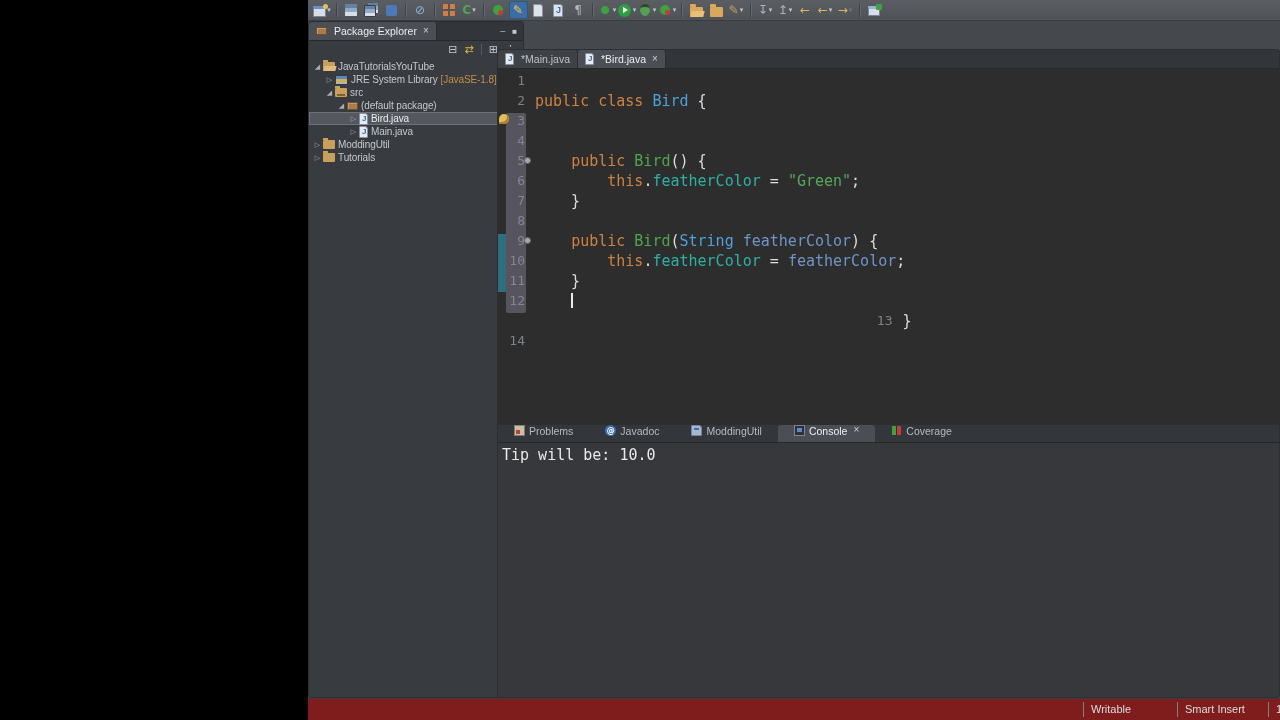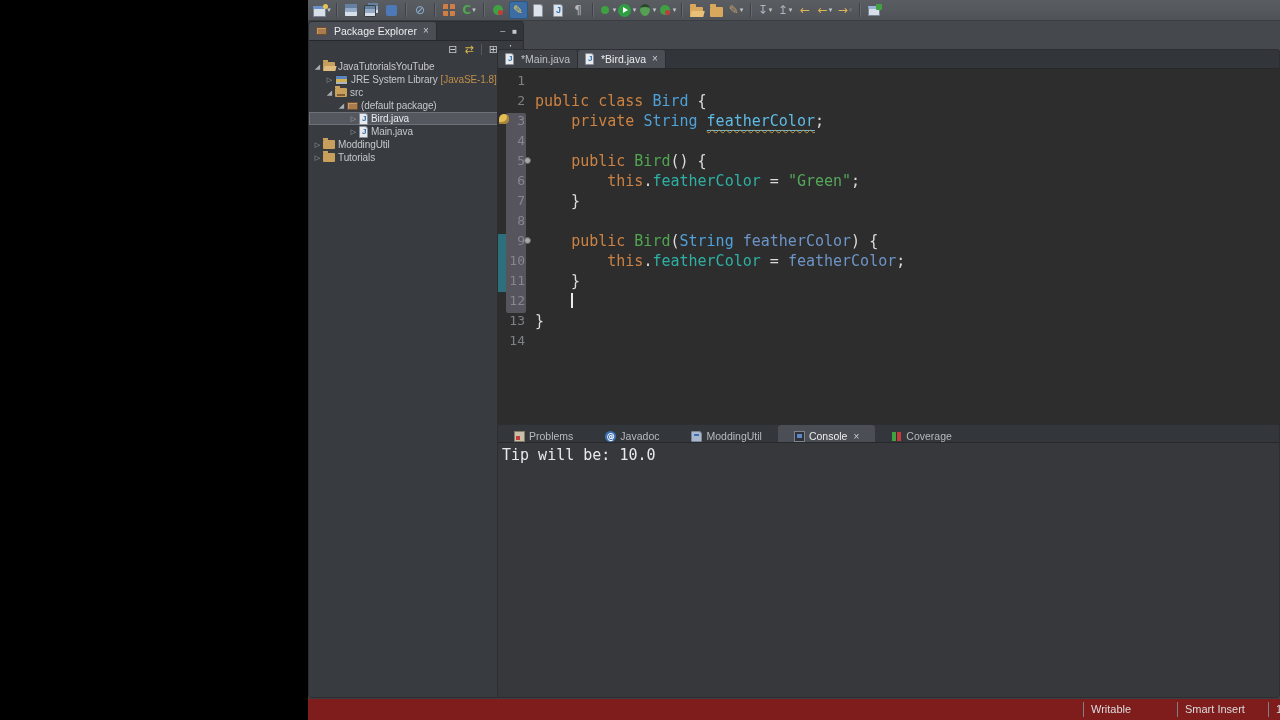--- a/index.html
+++ b/index.html
@@ -85,21 +85,21 @@
   .ctext{padding-left:10px;color:#DCDCDC;}
   .fdecl{border-bottom:1px solid #5FBBE5;text-decoration:underline wavy #C49A3F;text-underline-offset:3px;text-decoration-thickness:1px;}
   #range-bar{position:absolute;left:8px;top:44px;width:20px;height:200px;background:rgba(148,142,162,.40);border-radius:2px;z-index:3;}
   #diff-bar{position:absolute;left:0;top:165px;width:8px;height:58px;background:#2E6F7E;z-index:2;}
   #warn-marker{position:absolute;left:1px;top:45px;width:10px;height:10px;z-index:4;background:#E3BE55;border-radius:50% 50% 50% 15%;box-shadow:inset -2px -2px 0 #A8833A;}
   .mdot{position:absolute;left:26px;width:7px;height:7px;border-radius:50%;background:#A7A7AB;border:1px solid #63666B;z-index:4;}
   #caret{position:absolute;left:73px;top:224px;width:2px;height:15px;background:#EAEAEA;z-index:4;}
 
   
   #console-tabs{height:18px;display:flex;align-items:stretch;background:#33363B;border-bottom:1px solid #26282C;}
-  .ctab{display:flex;align-items:flex-end;gap:4px;padding:0 16px;font-size:10.5px;color:#B7BABD;border-radius:3px 3px 0 0;}
+  .ctab{display:flex;align-items:flex-start;gap:4px;padding:0 16px;font-size:10.5px;color:#B7BABD;border-radius:3px 3px 0 0;}
   .ctab.active{background:#4B4F55;color:#EBEDEF;}
   .ci{width:11px;height:11px;position:relative;display:inline-block;flex:none;}
   .c-problems{background:#C8BFA8;border:1px solid #857D6C;}
   .c-problems::after{content:"";position:absolute;left:1px;bottom:1px;width:4px;height:4px;background:#C43B3B;}
   .c-javadoc{border-radius:50%;background:#3D6FB4;}
   .c-javadoc::after{content:"@";position:absolute;left:0;top:0;width:11px;text-align:center;font:bold 8px/11px "DejaVu Sans",sans-serif;color:#fff;}
   .c-decl{background:#A8B8CC;border-radius:1px 3px 1px 1px;border:1px solid #7A8494;}
   .c-decl::after{content:"";position:absolute;left:2px;top:2px;right:2px;height:2px;background:#3D6FB4;}
   .c-console{background:#2E3238;border:1px solid #7E848C;}
   .c-console::after{content:"";position:absolute;left:2px;top:2px;right:2px;height:4px;background:#5C88C8;}
@@ -296,31 +296,31 @@
     <div id="editor-content">
       <div id="range-bar"></div>
       <div id="diff-bar"></div>
       <div id="warn-marker"></div>
       <div class="mdot" style="top:88px"></div>
       <div class="mdot" style="top:168px"></div>
       <div id="caret"></div>
       <div>
           <span class="cline" style="display: flex;"><span class="lnum">1</span><span class="ctext"></span></span>
           <span class="cline" style="display: flex;"><span class="lnum">2</span><span class="ctext"><span style="color: rgb(204, 130, 66);">public class </span><span style="color: rgb(78, 161, 217);">Bird</span><span style="color: rgb(220, 220, 220);"> {</span></span></span>
-          <span class="cline" style="display: flex;"><span class="lnum">3</span><span class="ctext"><span style="color: rgb(220, 220, 220);">    </span><span style="color: rgb(204, 130, 66);">private </span><span style="color: rgb(78, 161, 217);">String </span><span class="fdecl" style="color: rgb(95, 187, 229);">featherColor</span><span style="color: rgb(220, 220, 220);">;</span></span></span>
+          <span class="cline" style="display: flex;"><span class="lnum">3</span></span>
           <span class="cline" style="display: flex;"><span class="lnum">4</span><span class="ctext"></span></span>
           <span class="cline" style="display: flex;"><span class="lnum">5</span><span class="ctext"><span style="color: rgb(220, 220, 220);">    </span><span style="color: rgb(204, 130, 66);">public </span><span style="color: rgb(79, 167, 79);">Bird</span><span style="color: rgb(220, 220, 220);">() {</span></span></span>
           <span class="cline" style="display: flex;"><span class="lnum">6</span><span class="ctext"><span style="color: rgb(220, 220, 220);">        </span><span style="color: rgb(204, 130, 66);">this</span><span style="color: rgb(220, 220, 220);">.</span><span style="color: rgb(45, 177, 164);">featherColor</span><span style="color: rgb(220, 220, 220);"> = </span><span style="color: rgb(85, 168, 90);">"Green"</span><span style="color: rgb(220, 220, 220);">;</span></span></span>
           <span class="cline" style="display: flex;"><span class="lnum">7</span><span class="ctext"><span style="color: rgb(220, 220, 220);">    }</span></span></span>
           <span class="cline" style="display: flex;"><span class="lnum">8</span><span class="ctext"></span></span>
           <span class="cline" style="display: flex;"><span class="lnum">9</span><span class="ctext"><span style="color: rgb(220, 220, 220);">    </span><span style="color: rgb(204, 130, 66);">public </span><span style="color: rgb(79, 167, 79);">Bird</span><span style="color: rgb(220, 220, 220);">(</span><span style="color: rgb(78, 161, 217);">String</span><span style="color: rgb(220, 220, 220);"> </span><span style="color: rgb(110, 149, 200);">featherColor</span><span style="color: rgb(220, 220, 220);">) {</span></span></span>
           <span class="cline" style="display: flex;"><span class="lnum">10</span><span class="ctext"><span style="color: rgb(220, 220, 220);">        </span><span style="color: rgb(204, 130, 66);">this</span><span style="color: rgb(220, 220, 220);">.</span><span style="color: rgb(45, 177, 164);">featherColor</span><span style="color: rgb(220, 220, 220);"> = </span><span style="color: rgb(110, 149, 200);">featherColor</span><span style="color: rgb(220, 220, 220);">;</span></span></span>
           <span class="cline" style="display: flex;"><span class="lnum">11</span><span class="ctext"><span style="color: rgb(220, 220, 220);">    }</span></span></span>
           <span class="cline" style="display: flex;"><span class="lnum">12</span><span class="ctext"></span></span>
-          <span class="cline" style="display: flex;"><span class="lnum">13</span><span class="ctext"><span style="color: rgb(220, 220, 220);">}</span></span></span>
+          <span class="cline" style="display: flex; justify-content: center;"><span class="lnum">13</span><span class="ctext"><span style="color: rgb(220, 220, 220);">}</span></span></span>
           <span class="cline" style="display: flex;"><span class="lnum">14</span><span class="ctext"></span></span>
         </div>
     </div>
   </div>
 
   <div class="panel" id="console-panel">
     <div id="console-tabs">
         <span class="ctab">
           <span class="ci c-problems"></span>
           <span>Problems</span>

